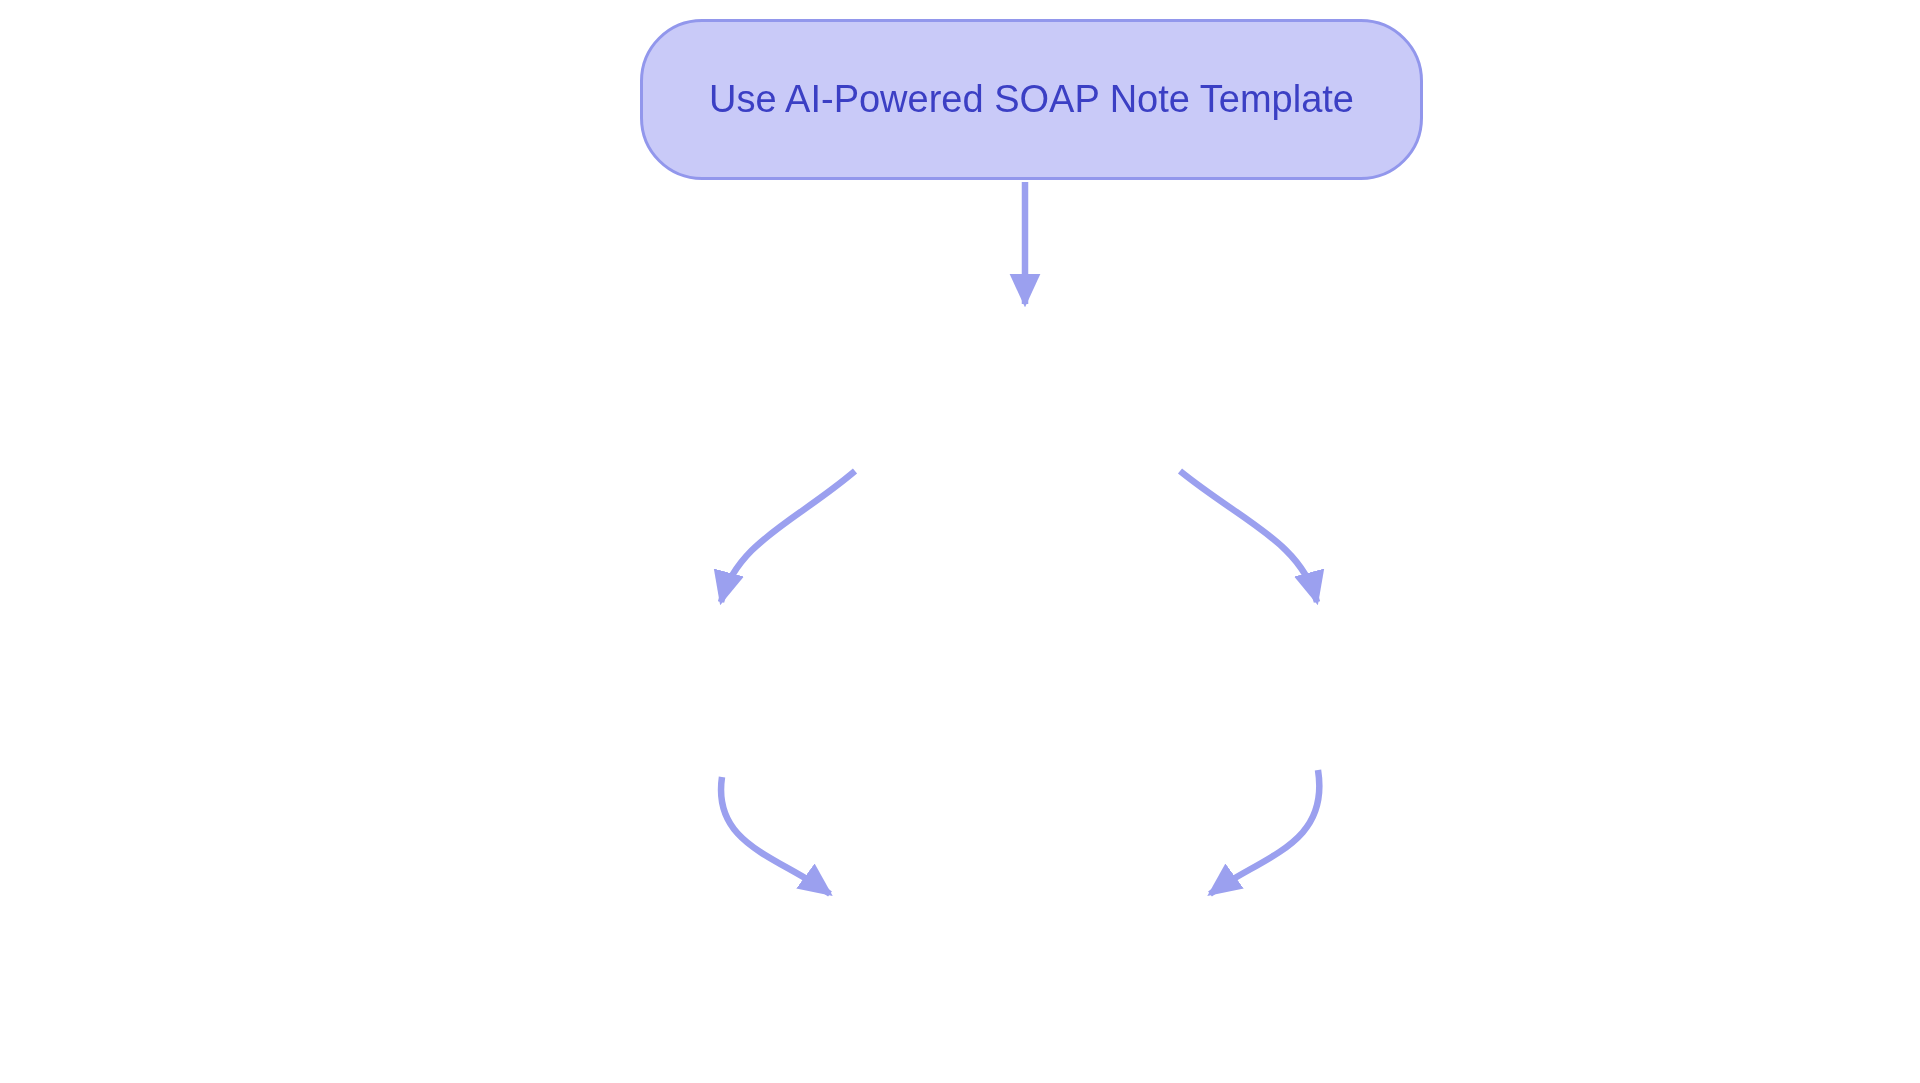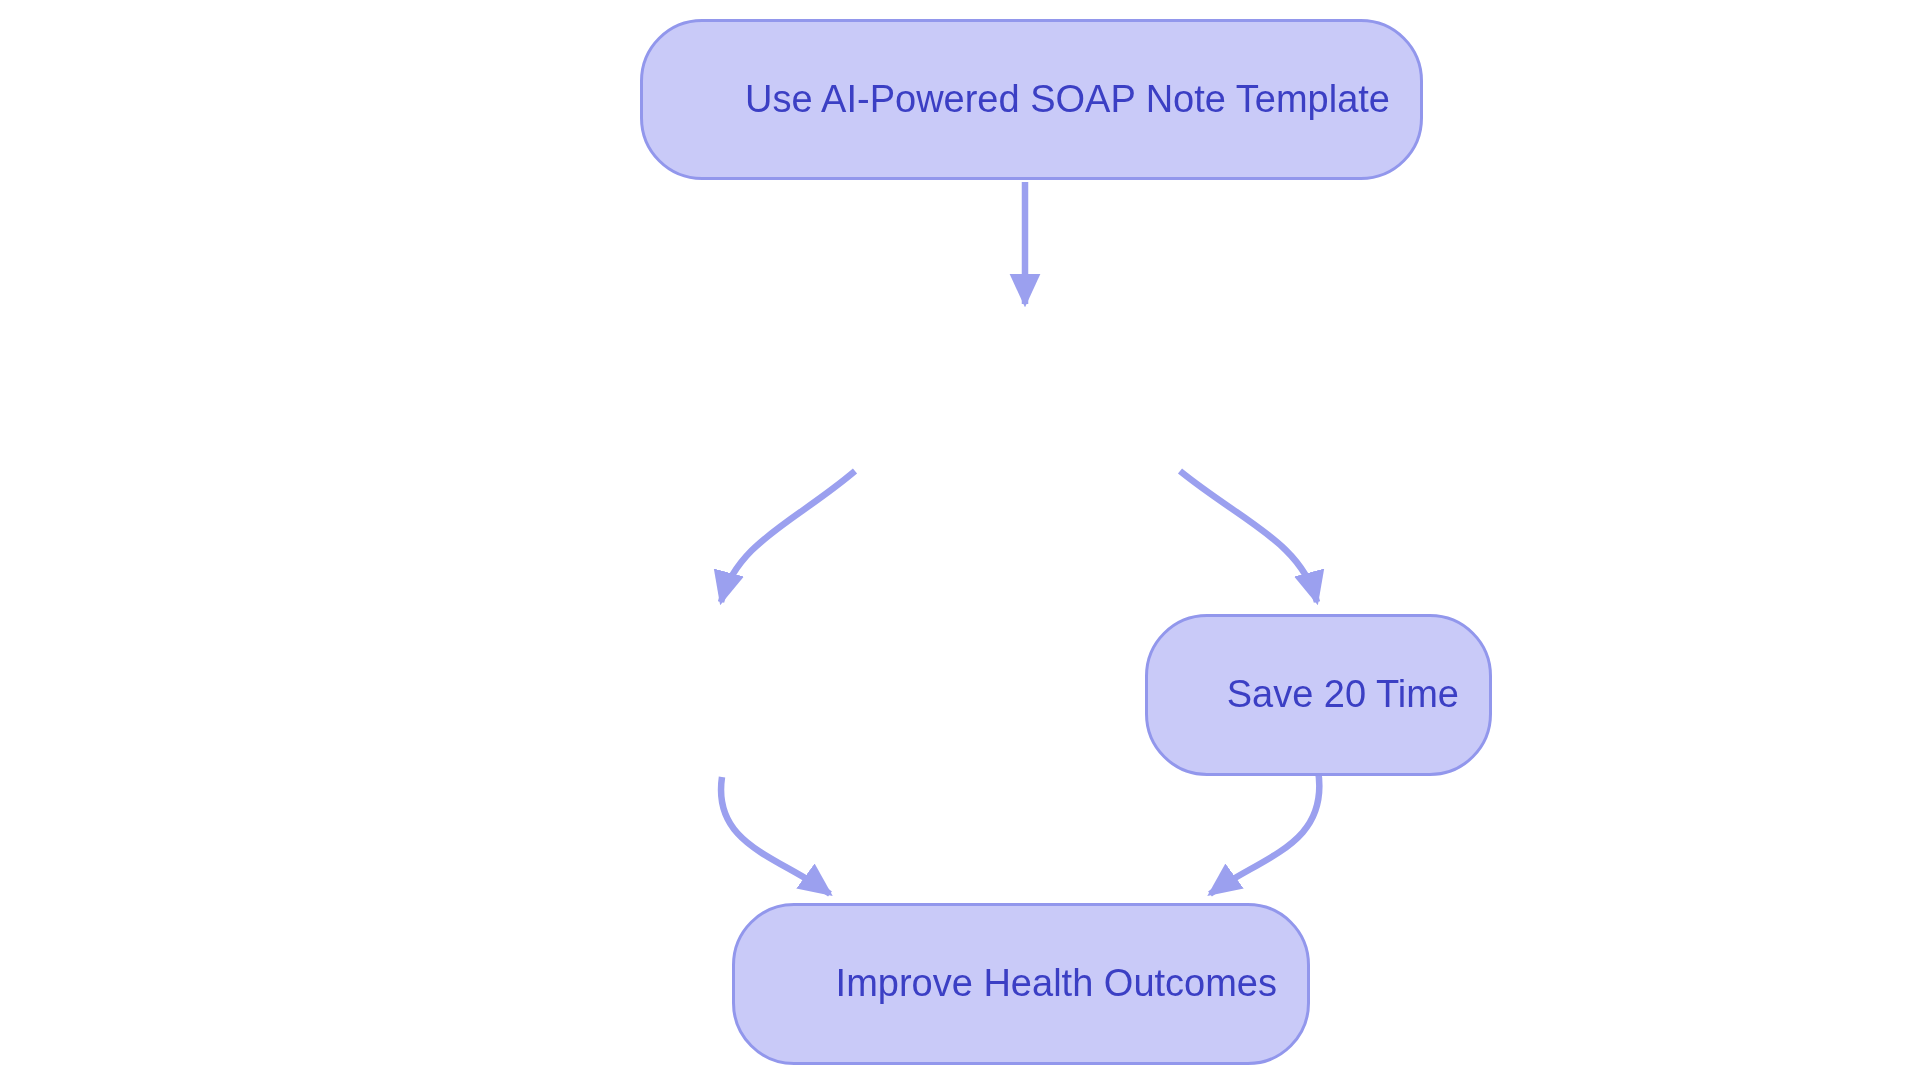--- a/index.html
+++ b/index.html
@@ -31,21 +31,21 @@
     fill: var(--arrow-color, #9ba0ef);
   }
   .node {
     position: absolute;
     box-sizing: border-box;
     background: var(--node-fill, #c9caf8);
     border: 3px solid var(--node-border, #9297ec);
     border-radius: 62px;
     display: flex;
     align-items: center;
-    justify-content: flex-end;
+    justify-content: center;
     text-align: center;
     color: var(--text-color, #3b3fc4);
     font-size: 38px;
     line-height: 1.15;
     padding: 0 30px;
   }
   #node-template   { left: 640px;  top: 19px;  width: 783px; height: 161px; }
   #node-streamline { left: 728px;  top: 313px; width: 592px; height: 157px; }
   #node-accuracy   { left: 430px;  top: 614px; width: 584px; height: 162px; }
   #node-save-time  { left: 1145px; top: 614px; width: 347px; height: 162px; }
@@ -68,21 +68,15 @@
     <path class="edge" d="M 722 777 C 712 845, 778 856, 830 894" marker-end="url(#arrow)"></path>
     <path class="edge" d="M 1318 770 C 1330 845, 1262 856, 1210 894" marker-end="url(#arrow)"></path>
   </svg>
 
   <div class="node" id="node-template">
     <span>Use AI-Powered SOAP Note Template</span>
   </div>
 
 
 
-  <div class="node" id="node-save-time">
-    <span>Save 20 Time</span>
-  </div>
 
-  <div class="node" id="node-outcomes">
-    <span>Improve Health Outcomes</span>
-  </div>
 
 </div>
 
 </body></html>

